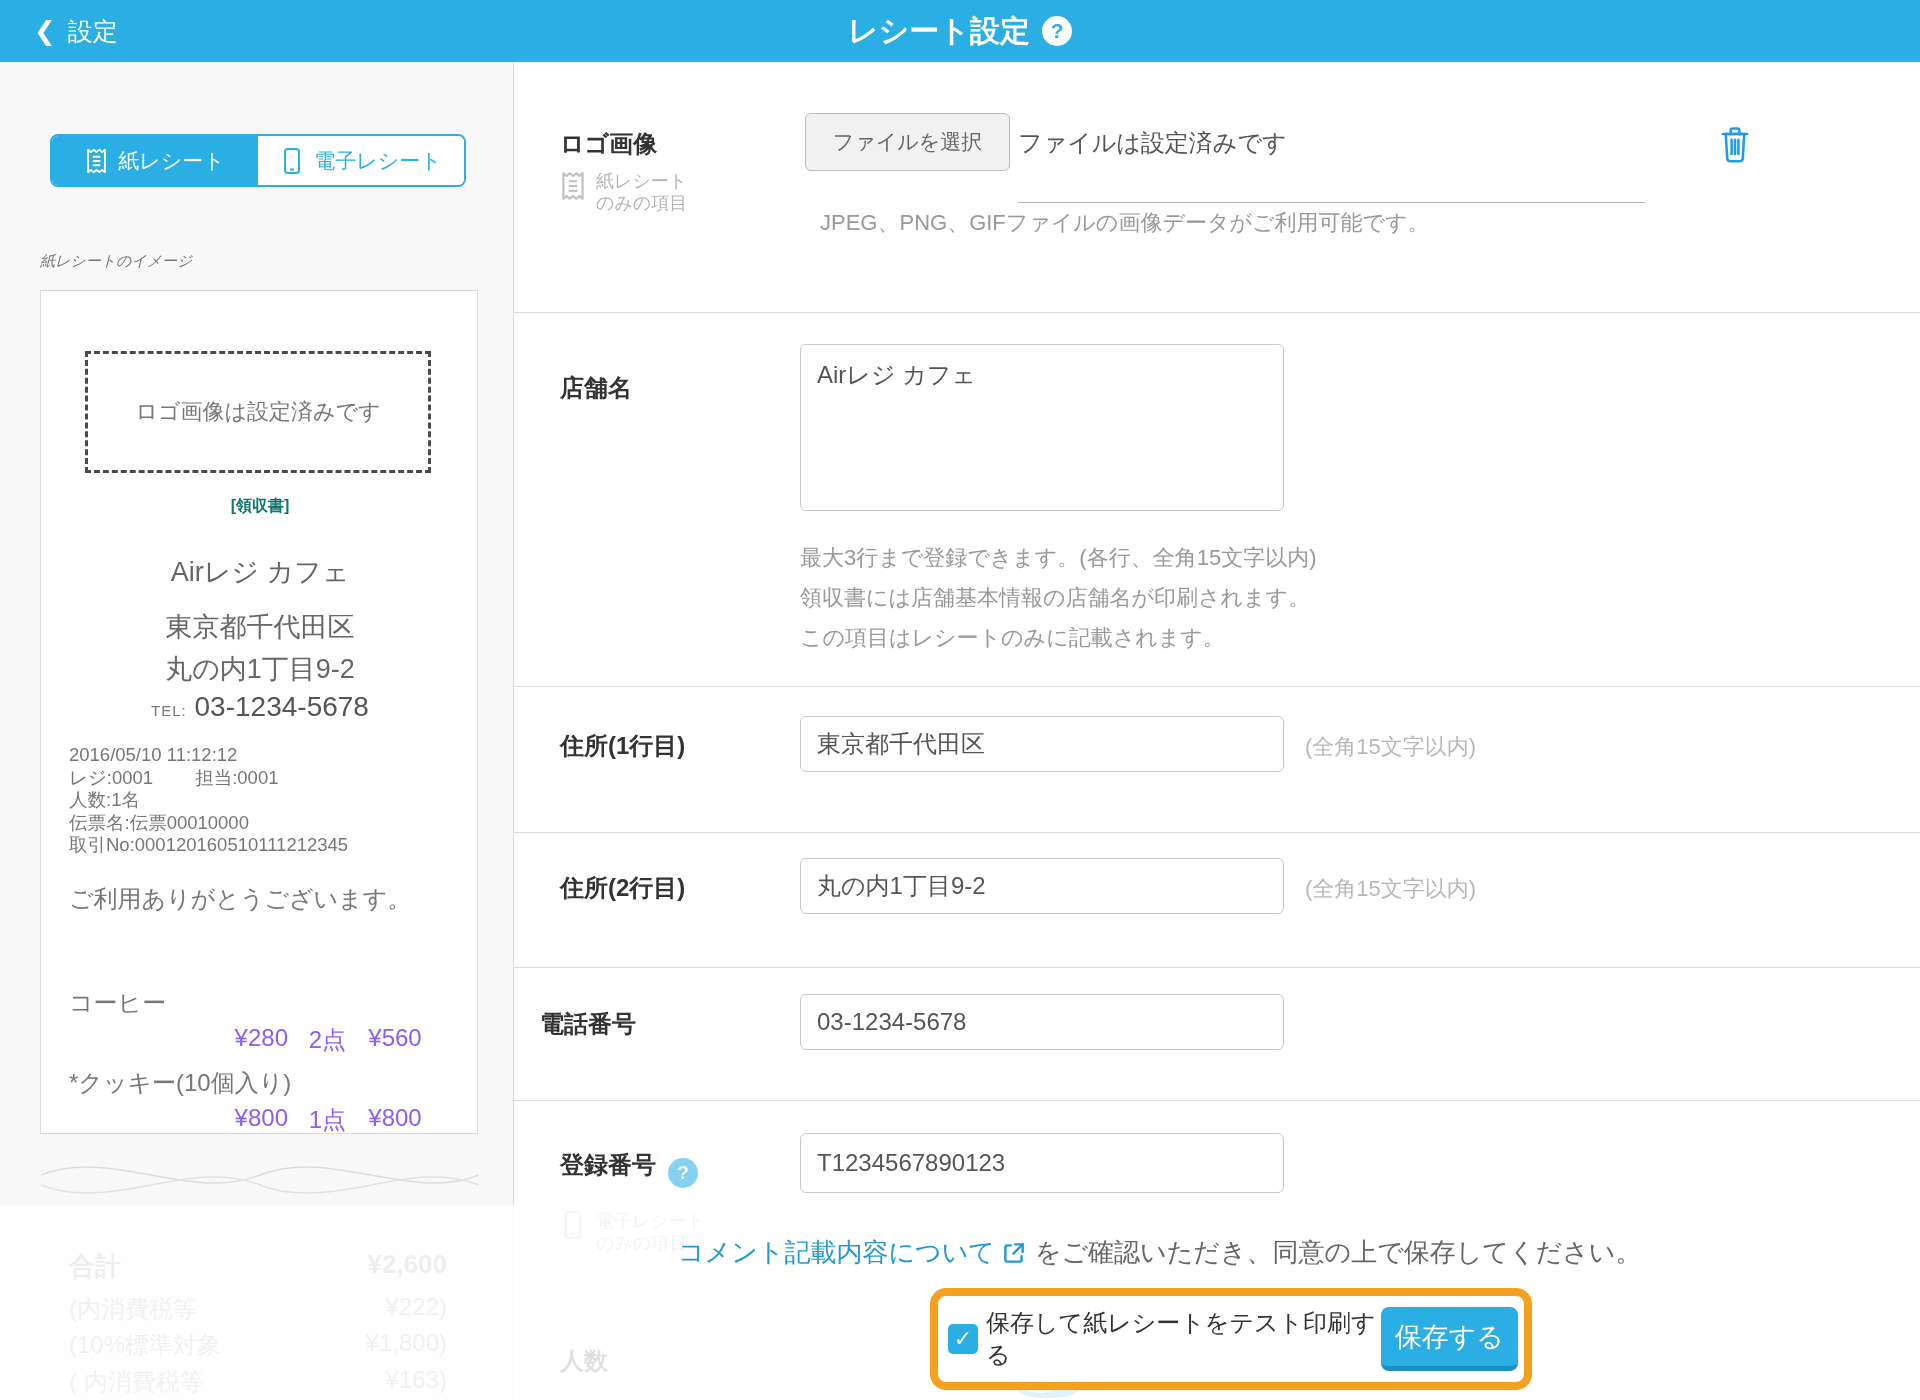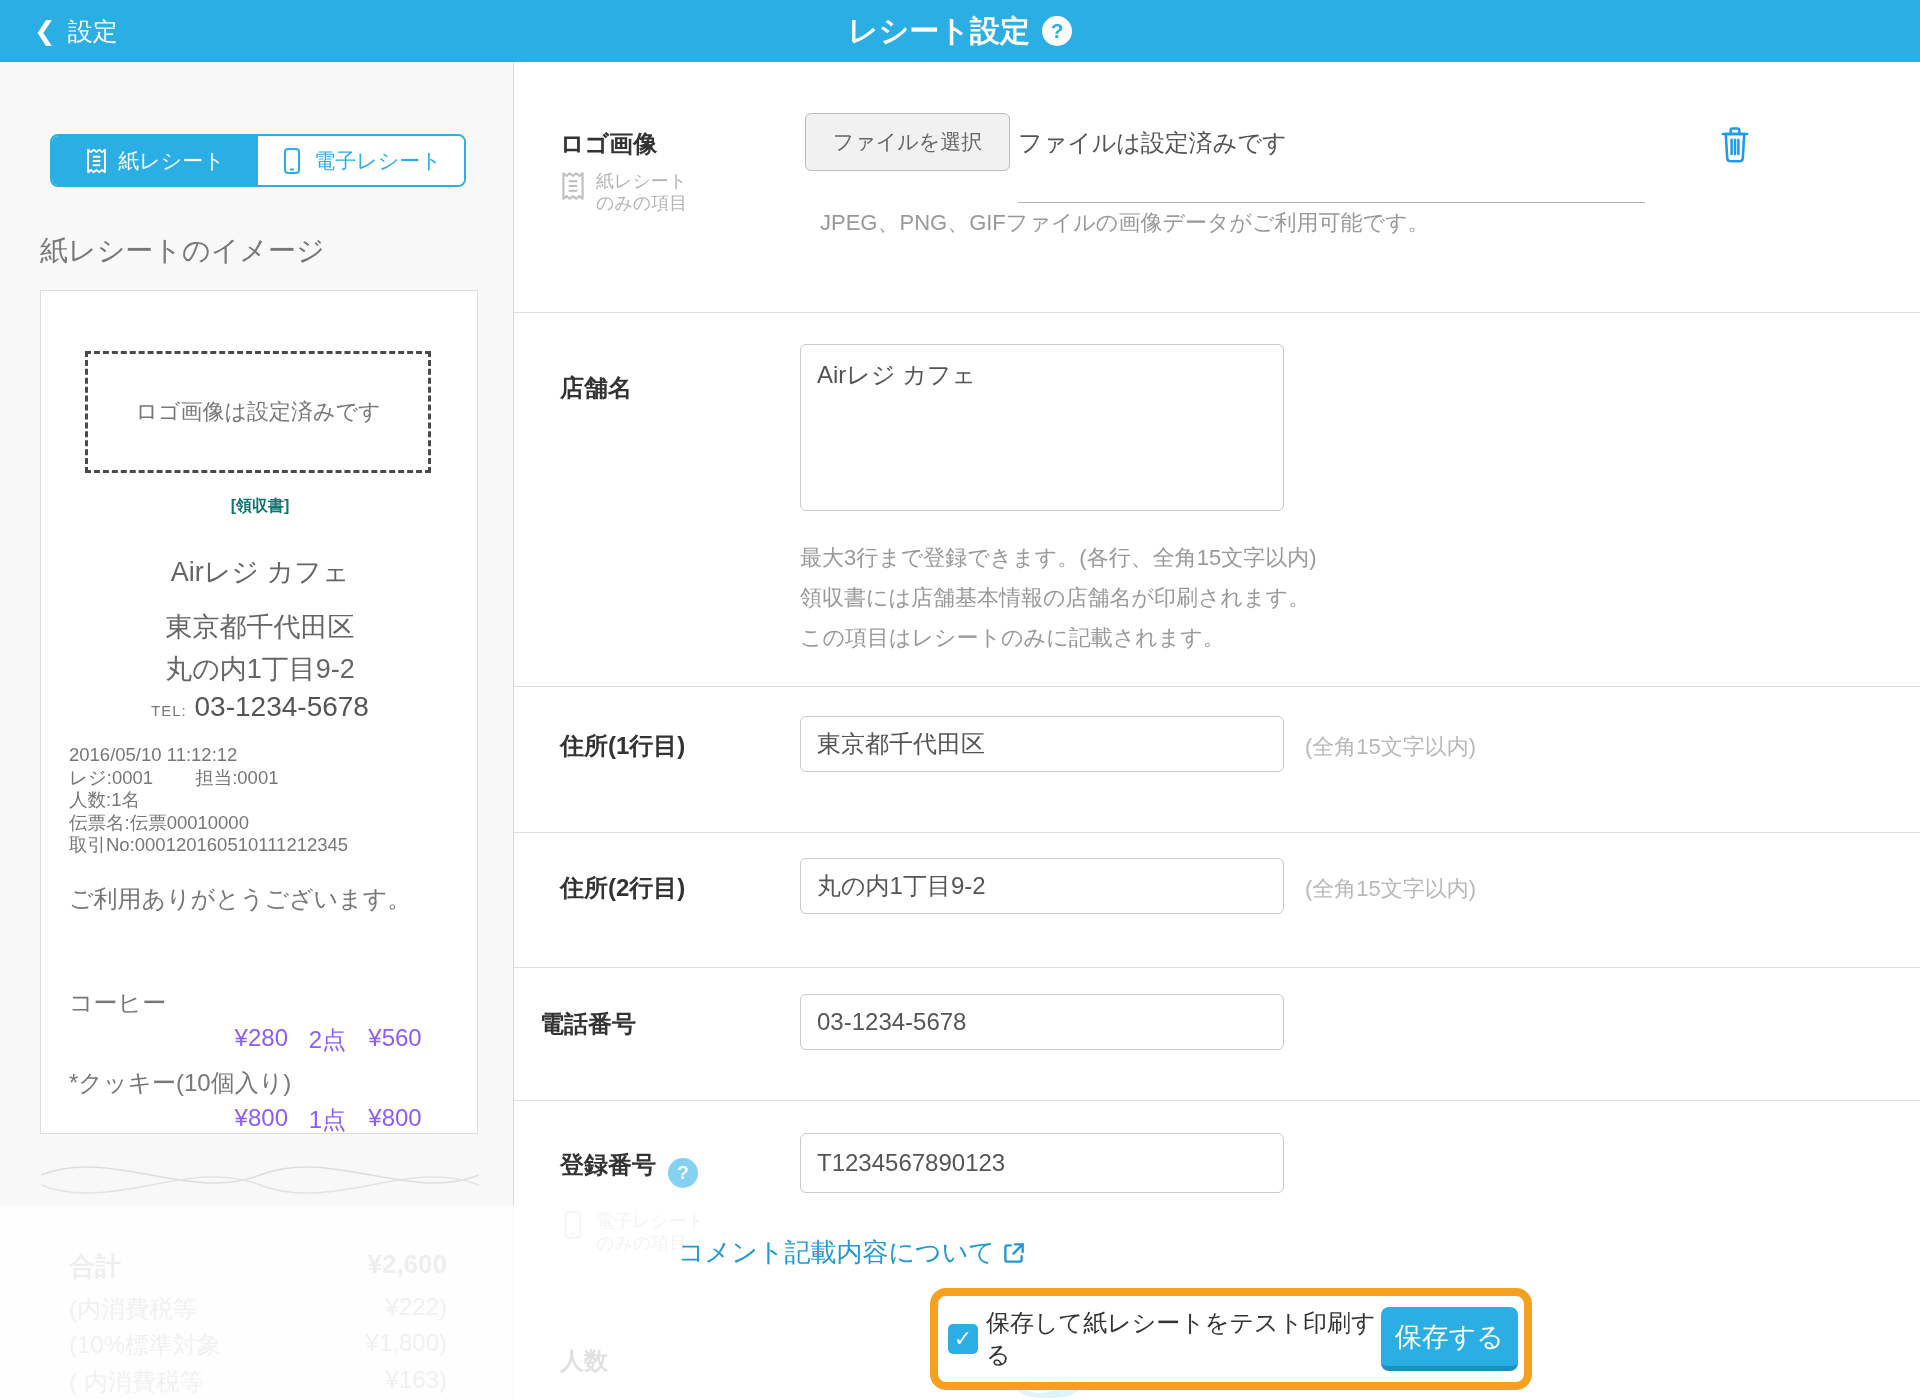--- a/index.html
+++ b/index.html
@@ -15,21 +15,21 @@
   .title-wrap { position:absolute; left:0; top:0; width:1920px; height:62px; display:flex; align-items:center; justify-content:center; gap:12px; color:#fff; }
   .title-wrap .ttl { font-size:30px; font-weight:bold; }
   .help-circle { width:30px; height:30px; border-radius:50%; background:#fff; color:var(--brand,#2BAEE4); font-size:21px; font-weight:bold; display:flex; align-items:center; justify-content:center; cursor:pointer; }
 
   
   .left-bg { position:absolute; left:0; top:62px; width:514px; height:1338px; background:#F8F8F8; border-right:1px solid #D8D8D8; }
   .tabs { position:absolute; left:50px; top:134px; width:416px; height:53px; border:2px solid var(--brand,#2BAEE4); border-radius:8px; display:flex; overflow:hidden; background:#fff; }
   .tab { flex:1; display:flex; align-items:center; justify-content:center; gap:10px; font-size:21px; cursor:pointer; }
   .tab.sel { background:var(--brand,#2BAEE4); color:#fff; }
   .tab.unsel { background:#fff; color:var(--brand,#2BAEE4); }
-  .preview-title { position:absolute; left:40px; top:232px; font-size:28px; color:#777; }
+  .preview-title { position:absolute; left:40px; top:252px; font-size:15px; color:#777;font-style:italic; }
 
   .card { position:absolute; left:40px; top:290px; width:438px; height:844px; background:#fff; border:1px solid #DCDCDC; }
   .dashed-box { position:absolute; left:44px; top:60px; width:346px; height:122px; border:3px dashed #4a4a4a; display:flex; align-items:center; justify-content:center; font-size:22px; color:#777; }
   .r-center { position:absolute; left:0; width:438px; text-align:center; color:#666; }
   .r-doc { top:205px; font-size:16px; font-weight:bold; color:#0f766e; }
   .r-store { top:263px; font-size:27px; }
   .r-a1 { top:318px; font-size:27px; }
   .r-a2 { top:360px; font-size:27px; }
   .r-tel { top:400px; font-size:28px; color:#555; }
   .r-tel .tel-l { font-size:15px; letter-spacing:1px; color:#777; }
@@ -248,20 +248,21 @@
   <div class="footer">
     <div class="note-line">
       <a>
         <span>コメント記載内容について</span>
         <svg width="26" height="26" viewBox="0 0 24 24" fill="none" stroke="currentColor" stroke-width="2.2" stroke-linecap="round" stroke-linejoin="round">
           <path d="M9 5 H6 a2 2 0 0 0 -2 2 v11 a2 2 0 0 0 2 2 h11 a2 2 0 0 0 2 -2 v-3"></path>
           <path d="M13 4 h7 v7"></path>
             <path d="M20 4 L11.5 12.5"></path>
         </svg>
       </a>
+      <span>をご確認いただき、同意の上で保存してください。</span>
     </div>
     <div class="orange-box">
       <div class="cbox">✓</div>
       <div class="cbox-label">保存して紙レシートをテスト印刷する</div>
       <button class="save-btn">保存する</button>
     </div>
   </div>
 
 </div>
 

